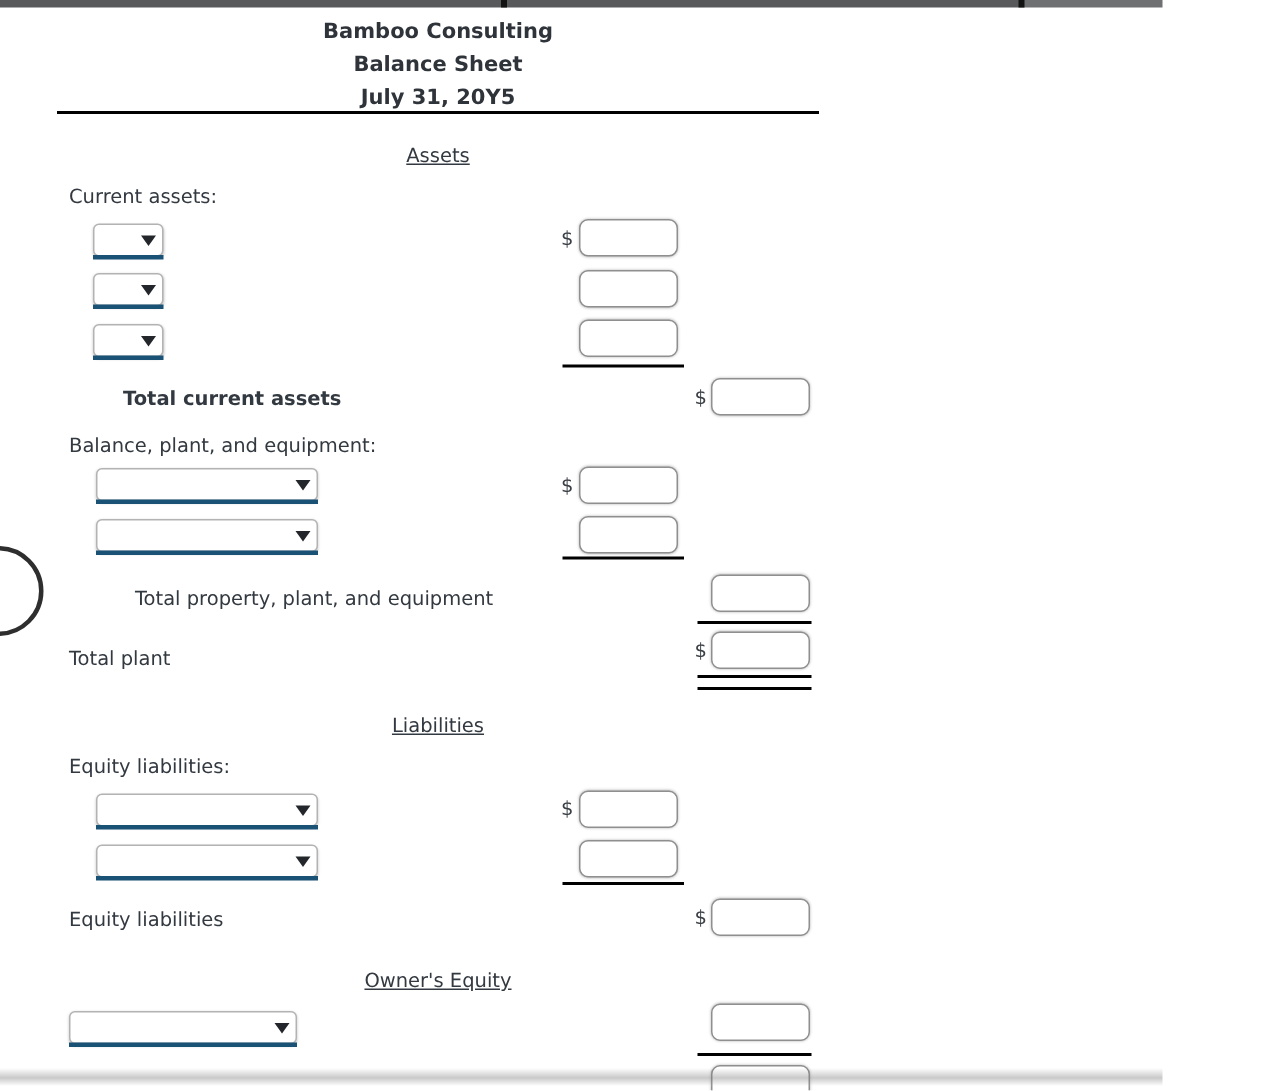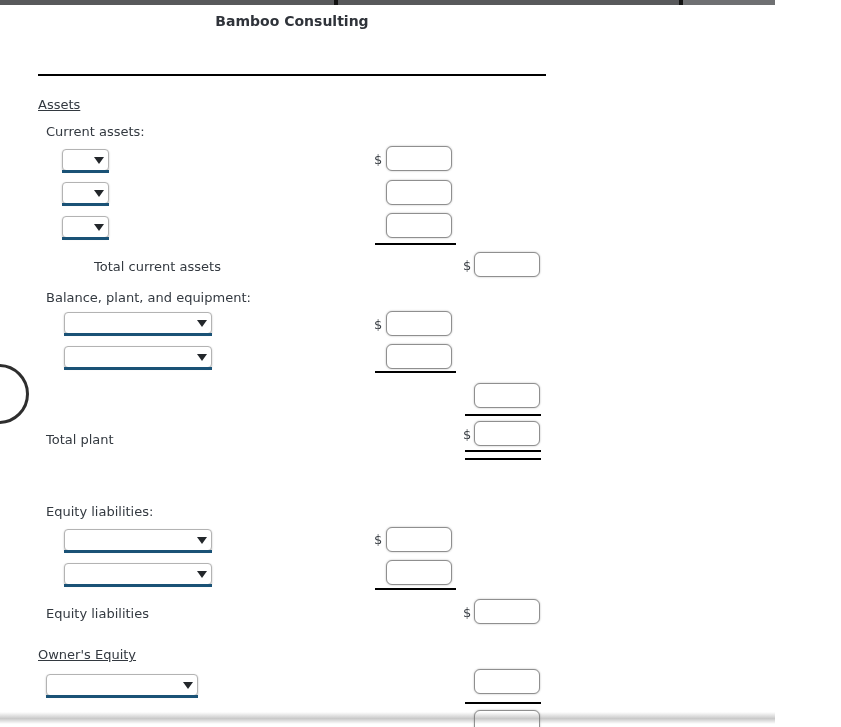--- a/index.html
+++ b/index.html
@@ -15,21 +15,21 @@
   .abs{position:absolute;}
 
   
   .topbar{left:0;top:0;width:841px;height:5px;background:linear-gradient(to right,#58595b 683px,#6f7072 683px);}
   .topbar .seg-divider{position:absolute;top:0;width:4px;height:5px;background:#121212;}
 
   
   .title-block{left:38px;top:10px;width:508px;text-align:center;font-weight:bold;font-size:14px;line-height:22px;color:#2f333a;}
   .title-rule{left:38px;top:74px;width:508px;height:2px;background:#000;}
 
-  .section-heading{left:38px;width:508px;text-align:left;text-decoration:underline;color:#333940;}
+  .section-heading{left:38px;width:508px;text-align:center;text-decoration:underline;color:#333940;}
 
   .lbl{white-space:nowrap;color:#333940;}
 
   
   .dd{
     background:#fff;
     border:1px solid #b3b3b3;
     border-radius:4px;
     box-shadow:0 1px 2px rgba(0,0,0,0.25);
     cursor:pointer;
@@ -93,20 +93,22 @@
     <div class="seg-divider" style="left:679px;"></div>
   </div>
 
   <div class="abs peek-circle">
     
     
   </div>
 
   <div class="abs title-block">
     <div>Bamboo Consulting</div>
+    <div>Balance Sheet</div>
+    <div>July 31, 20Y5</div>
   </div>
   <div class="abs title-rule"></div>
 
   <div class="abs section-heading" style="top:97px;">Assets</div>
 
   <div class="abs lbl" style="left:46px;top:124px;">Current assets:</div>
 
   <div class="abs dd dd-small" style="left:62px;top:149px;">
     <span class="dd-value"></span>
     <span class="caret"></span>
@@ -124,21 +126,21 @@
 
   <div class="abs dd dd-small" style="left:62px;top:216px;">
     <span class="dd-value"></span>
     <span class="caret"></span>
     <span class="dd-underline"></span>
   </div>
   <input class="amt" style="left: 386px; top: 213px;" type="text" value="">
 
   <div class="abs sumline" style="left:375px;top:243px;width:81px;"></div>
 
-  <div class="abs lbl" style="left:94px;top:259px;">Total current assets</div>
+  <div class="abs lbl" style="left:82px;top:259px;font-weight:bold;">Total current assets</div>
   <span class="abs dollar" style="left:463px;top:258px;">$</span>
   <input class="amt" style="left: 474px; top: 252px;" type="text" value="">
 
   <div class="abs lbl" style="left:46px;top:290px;">Balance, plant, and equipment:</div>
 
   <div class="abs dd dd-wide" style="left:64px;top:312px;">
     <span class="dd-value"></span>
     <span class="caret"></span>
     <span class="dd-underline"></span>
   </div>
@@ -147,30 +149,32 @@
 
   <div class="abs dd dd-wide" style="left:64px;top:346px;">
     <span class="dd-value"></span>
     <span class="caret"></span>
     <span class="dd-underline"></span>
   </div>
   <input class="amt" style="left: 386px; top: 344px;" type="text" value="">
 
   <div class="abs sumline" style="left:375px;top:371px;width:81px;"></div>
 
+  <div class="abs lbl" style="left:90px;top:392px;">Total property, plant, and equipment</div>
   <input class="amt" style="left: 474px; top: 383px;" type="text" value="">
 
   <div class="abs sumline" style="left:465px;top:414px;width:76px;"></div>
 
   <div class="abs lbl" style="left:46px;top:432px;">Total plant</div>
   <span class="abs dollar" style="left:463px;top:427px;">$</span>
   <input class="amt" style="left: 474px; top: 421px;" type="text" value="">
 
   <div class="abs dline" style="left:465px;top:450px;width:76px;"></div>
 
+  <div class="abs section-heading" style="top:477px;">Liabilities</div>
 
   <div class="abs lbl" style="left:46px;top:504px;">Equity liabilities:</div>
 
   <div class="abs dd dd-wide" style="left:64px;top:529px;">
     <span class="dd-value"></span>
     <span class="caret"></span>
     <span class="dd-underline"></span>
   </div>
   <span class="abs dollar" style="left:374px;top:532px;">$</span>
   <input class="amt" style="left: 386px; top: 527px;" type="text" value="">

